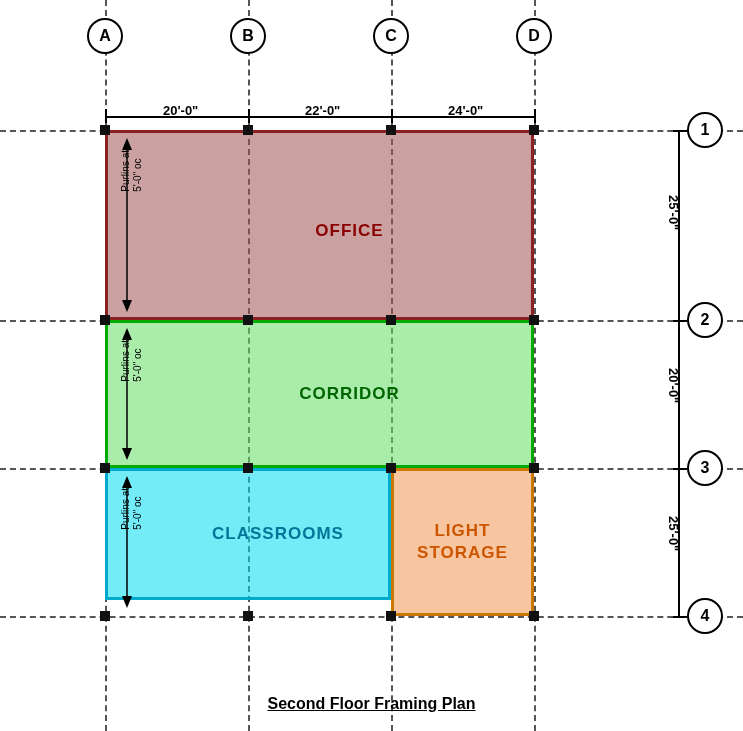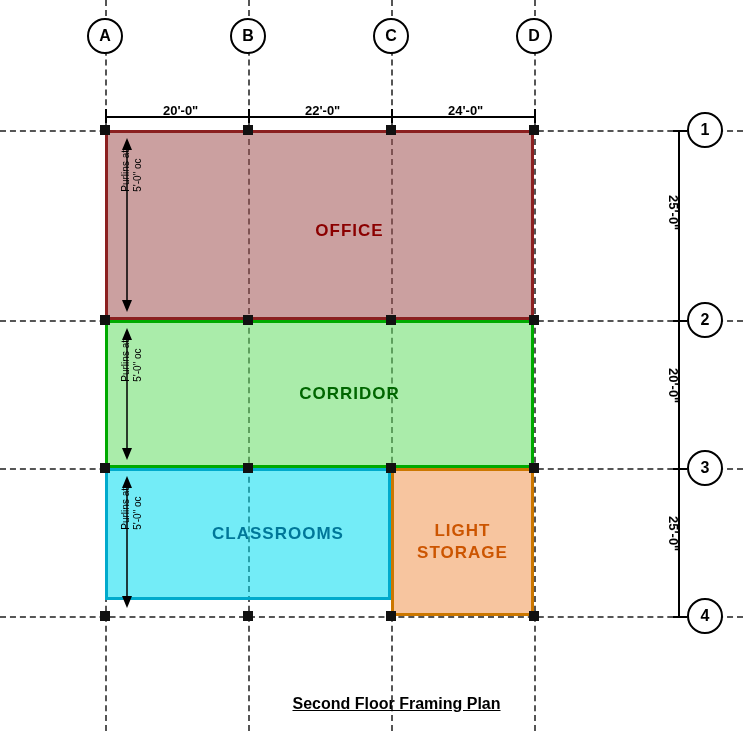--- a/index.html
+++ b/index.html
@@ -92,21 +92,20 @@
     .title {
       position: absolute;
       bottom: 18px;
       left: 50%;
       transform: translateX(-50%);
       font-size: 16px;
       font-weight: bold;
       text-decoration: underline;
       color: #000;
       white-space: nowrap;
-      margin-left: 25px;
     }
 
     
     .grid-dot {
       position: absolute;
       width: 10px;
       height: 10px;
       background: #111;
       transform: translate(-50%, -50%);
     }

